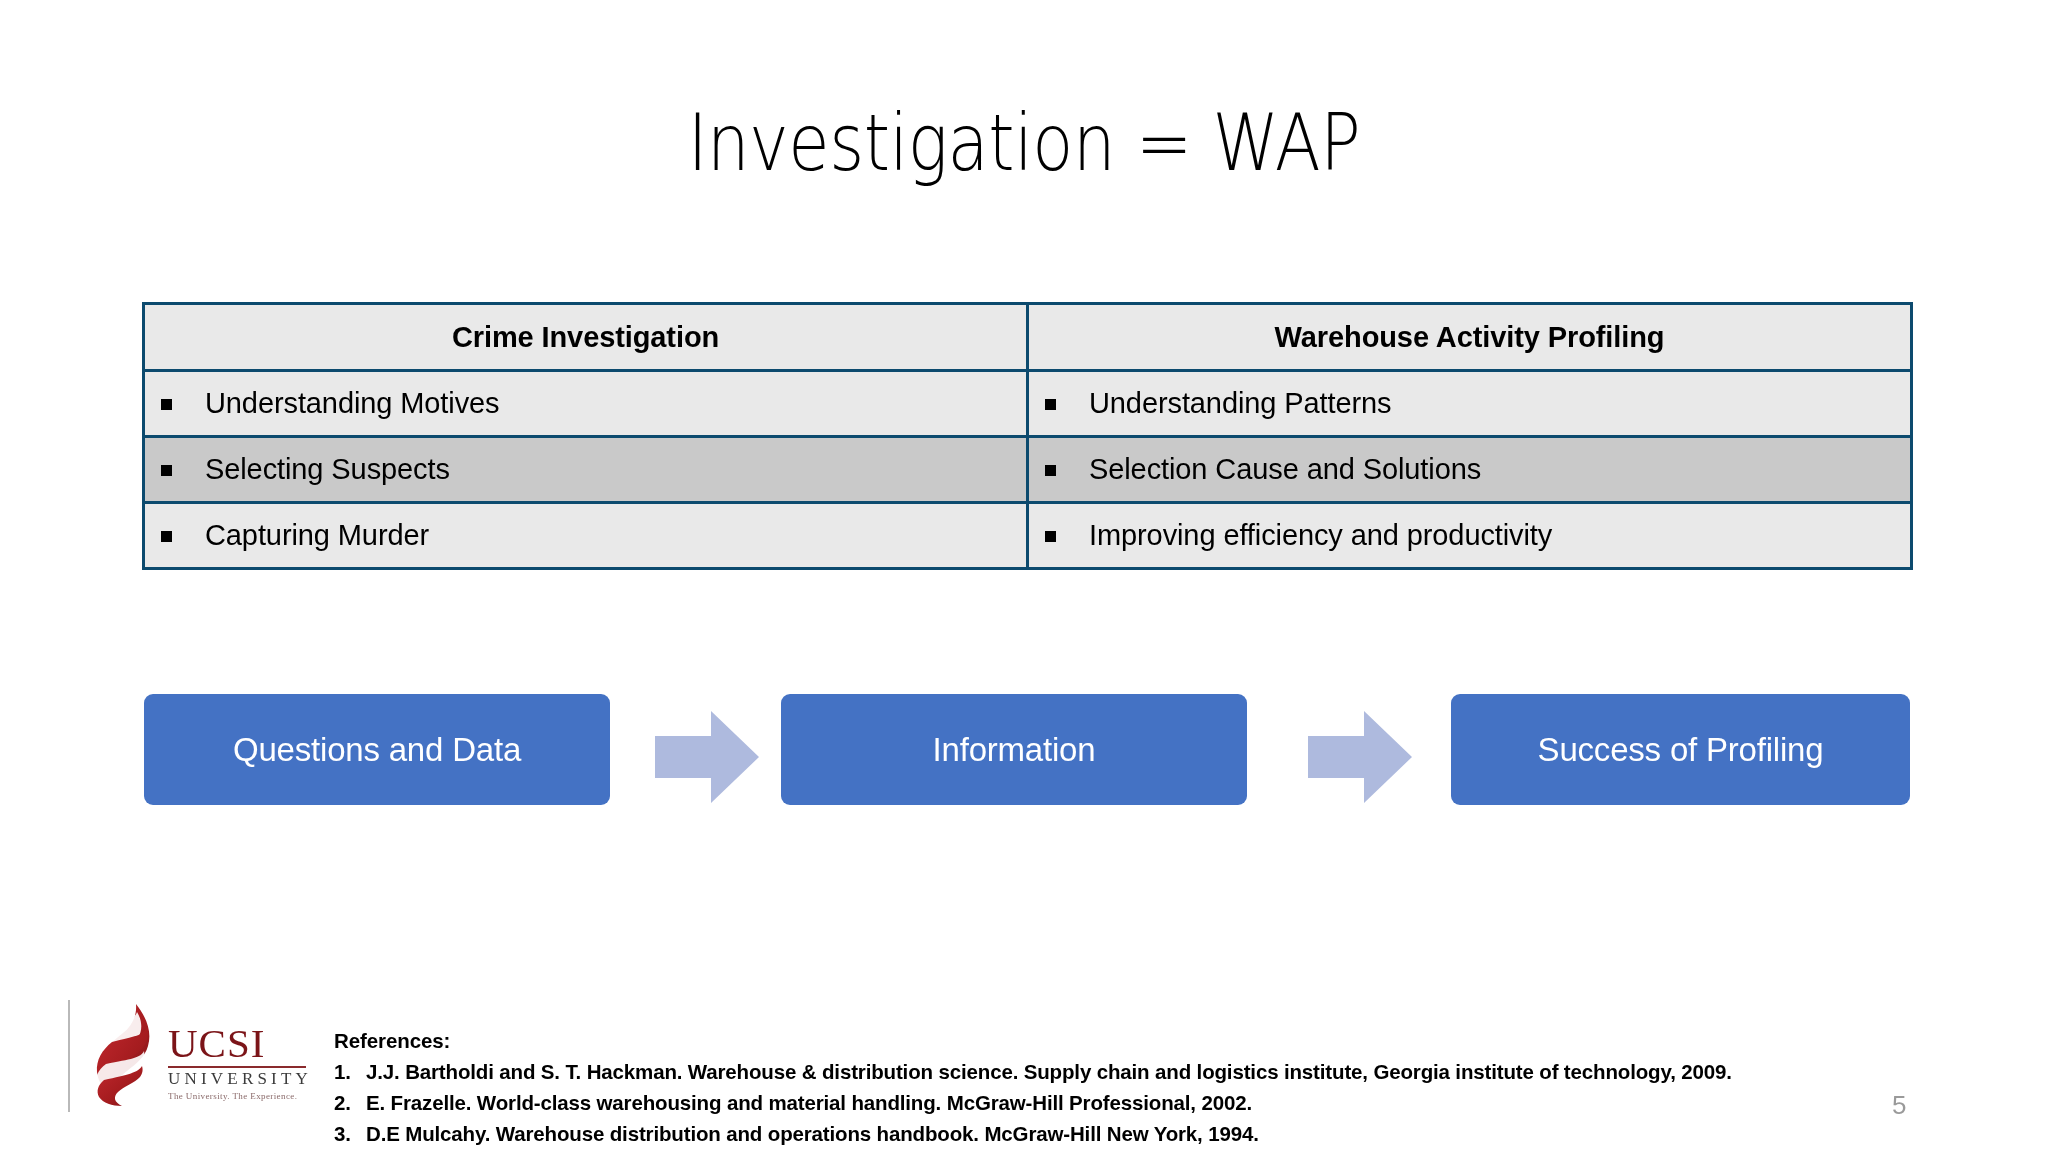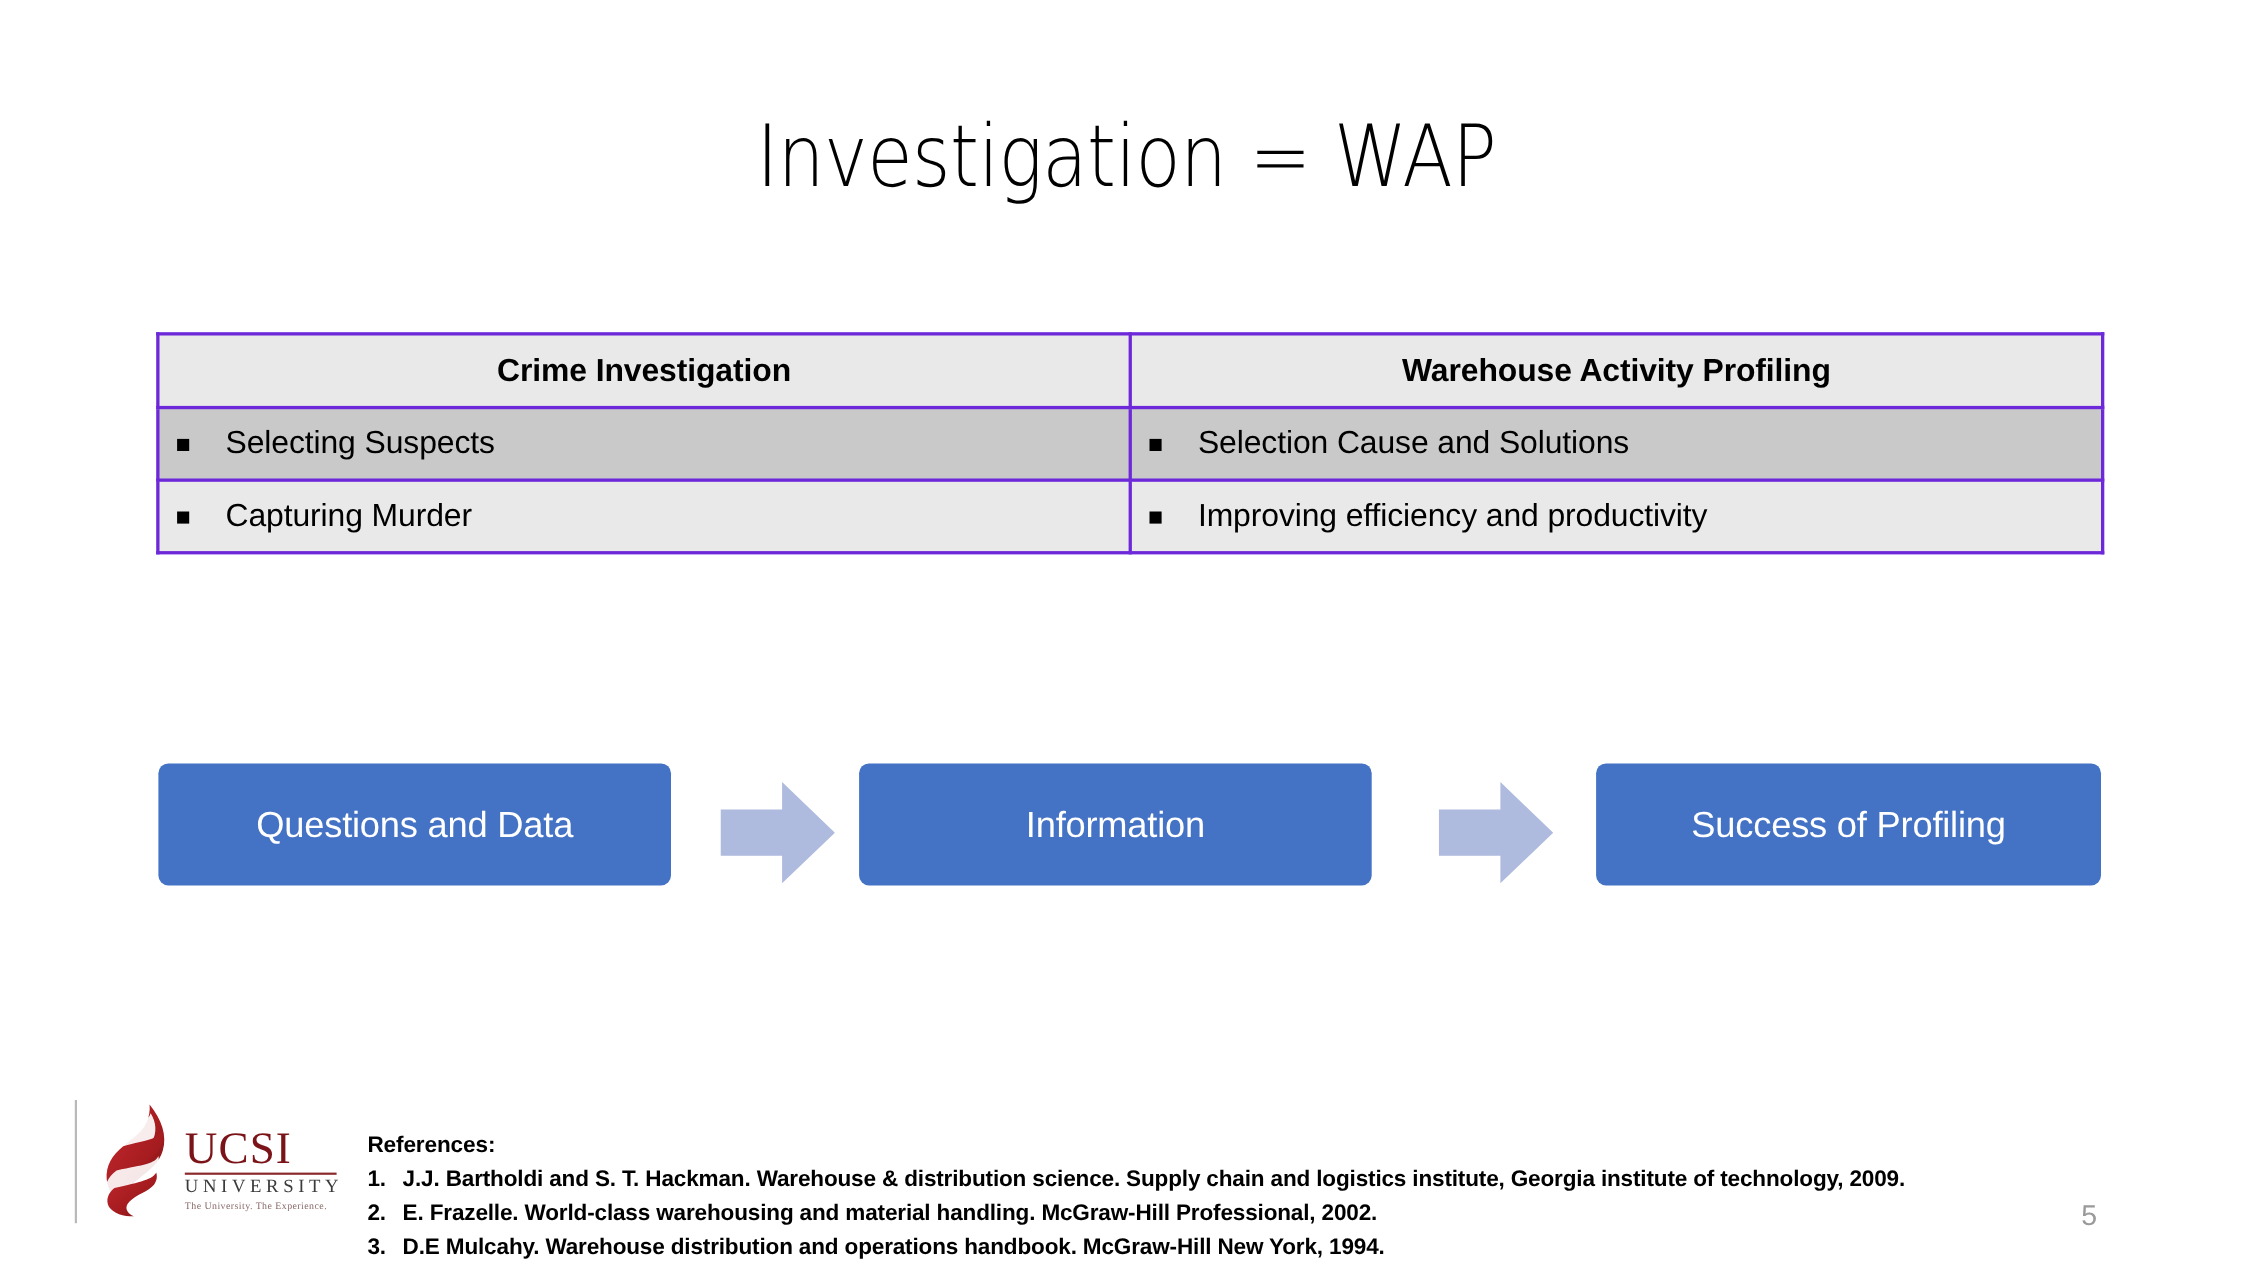--- a/index.html
+++ b/index.html
@@ -43,21 +43,21 @@
   
   .cmp-table {
     position: absolute;
     left: 142px;
     top: 302px;
     width: 1768px;
     border-collapse: collapse;
     table-layout: fixed;
   }
   .cmp-table td, .cmp-table th {
-    border: 3px solid #6d28d9;
+    border: 3px solid #0c4a6e;
     padding: 0;
     vertical-align: middle;
   }
   .cmp-table th {
     height: 64px;
     background: #e9e9e9;
     font-size: 29px;
     font-weight: bold;
     text-align: center;
     color: #000000;
@@ -234,20 +234,34 @@
       <col class="c-left">
         <col class="c-right">
     </colgroup>
     <thead>
       <tr>
         <th>Crime Investigation</th>
         <th>Warehouse Activity Profiling</th>
       </tr>
     </thead>
     <tbody>
+      <tr class="row-light">
+        <td class="cell">
+          <div class="cell-inner">
+            <span class="bullet-sq"></span>
+            <span class="cell-text">Understanding Motives</span>
+          </div>
+        </td>
+        <td class="cell">
+          <div class="cell-inner">
+            <span class="bullet-sq"></span>
+            <span class="cell-text">Understanding Patterns</span>
+          </div>
+        </td>
+      </tr>
       <tr class="row-dark">
         <td class="cell">
           <div class="cell-inner">
             <span class="bullet-sq"></span>
             <span class="cell-text">Selecting Suspects</span>
           </div>
         </td>
         <td class="cell">
           <div class="cell-inner">
             <span class="bullet-sq"></span>

